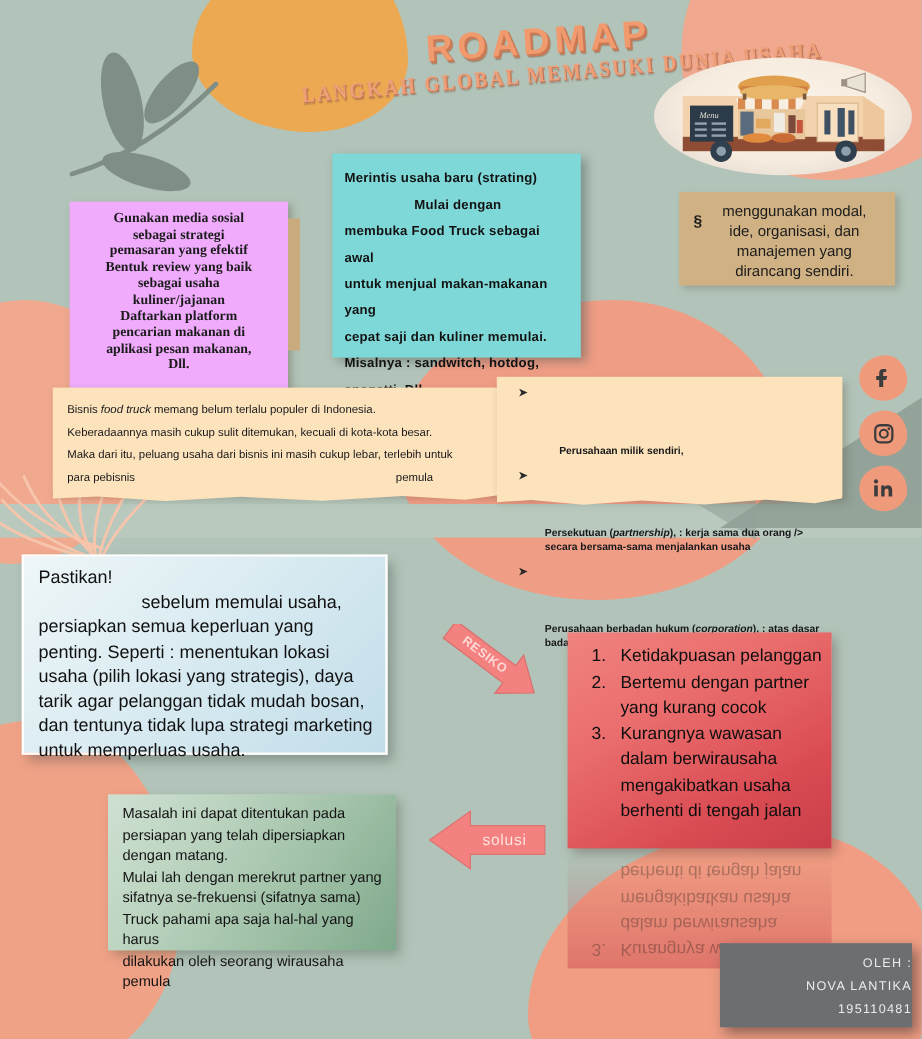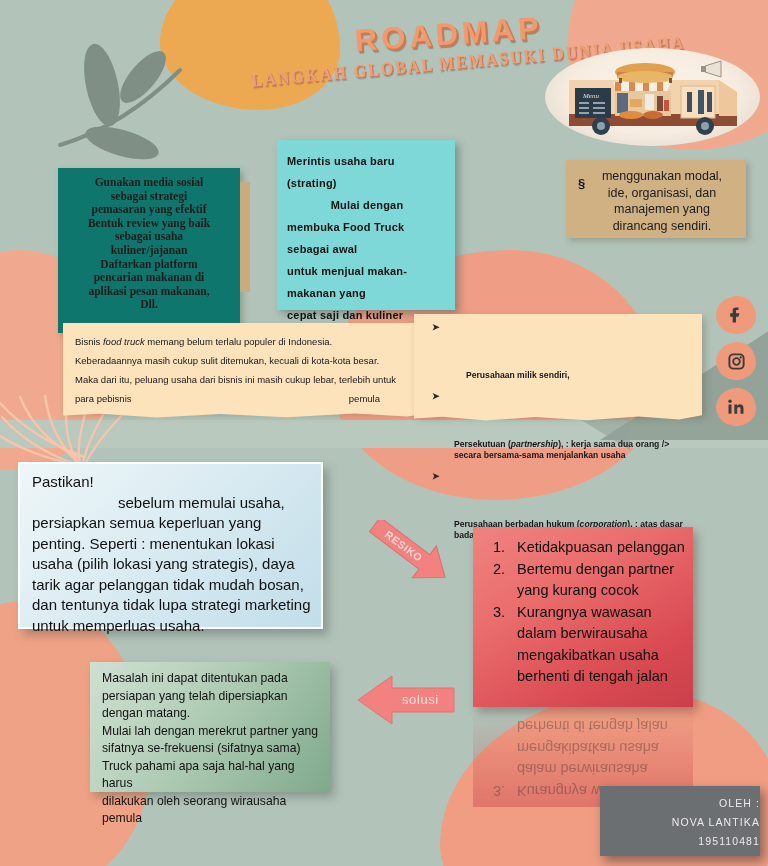--- a/index.html
+++ b/index.html
@@ -97,40 +97,39 @@
     background:radial-gradient(ellipse at 50% 45%, #fdf5ea 0%, #f6ece0 55%, #e7ddd2 80%, rgba(231,221,210,.25) 100%);
     overflow:hidden;
   }
   .truck{position:absolute;left:8px;top:10px;width:200px;height:82px;}
 
   
   .box{position:absolute;box-sizing:border-box;}
 
   .box-olive-left{
     left:58px;top:168px;width:182px;height:165px;
-    background:#0f766e;
+    background:#f0abfc;
     box-shadow:3px 3px 6px rgba(90,80,60,.35);
     font-family:"Liberation Serif", serif;
     font-weight:bold;font-size:11.5px;line-height:13.6px;color:#1b1b1b;
     text-align:center;padding:8px 6px 4px 6px;
   }
   .box-olive-left::after{
     content:"";position:absolute;right:-10px;top:14px;width:10px;height:110px;
     background:#c9ab7e;
   }
 
   .box-teal{
-    left:277px;top:128px;width:178px;height:170px;
+    left:277px;top:128px;width:207px;height:170px;
     background:#7fd8d8;
     box-shadow:4px 4px 8px rgba(60,80,80,.45);
     padding:10px 8px 6px 10px;
     font-family:"Liberation Sans", sans-serif;
     font-weight:bold;font-size:11px;line-height:22px;color:#121212;
     letter-spacing:.2px;
-    margin-top:12px;
   }
   .teal-center{display:block;text-align:center;}
 
   .box-olive-right{
     left:566px;top:160px;width:180px;height:78px;
     background:#cfb183;
     box-shadow:3px 3px 6px rgba(90,80,60,.3);
     font-size:12.5px;line-height:16.5px;color:#1b1b1b;
     text-align:center;padding:8px 8px 4px 20px;
   }
@@ -143,21 +142,21 @@
     background:#fde3bc;
     box-shadow:3px 4px 7px rgba(90,70,50,.3);
   }
   .paper::after{
     content:"";position:absolute;left:0;right:0;bottom:-9px;height:12px;
     background:#fde3bc;
     clip-path:polygon(0 0,100% 0,100% 35%,92% 70%,78% 45%,60% 78%,42% 50%,25% 80%,10% 48%,0 62%);
   }
 
   .box-paper-left{
-    left:63px;top:323px;width:374px;height:88px;
+    left:44px;top:323px;width:374px;height:88px;
     padding:9px 12px 6px 12px;
     font-size:9.5px;line-height:19px;color:#17171a;
   }
   .box-paper-left .row{display:block;}
   .box-paper-left i{font-style:italic;}
   .pemula{float:right;margin-right:45px;}
 
   .box-paper-right{
     left:414px;top:314px;width:288px;height:100px;
     padding:8px 10px 6px 10px;

